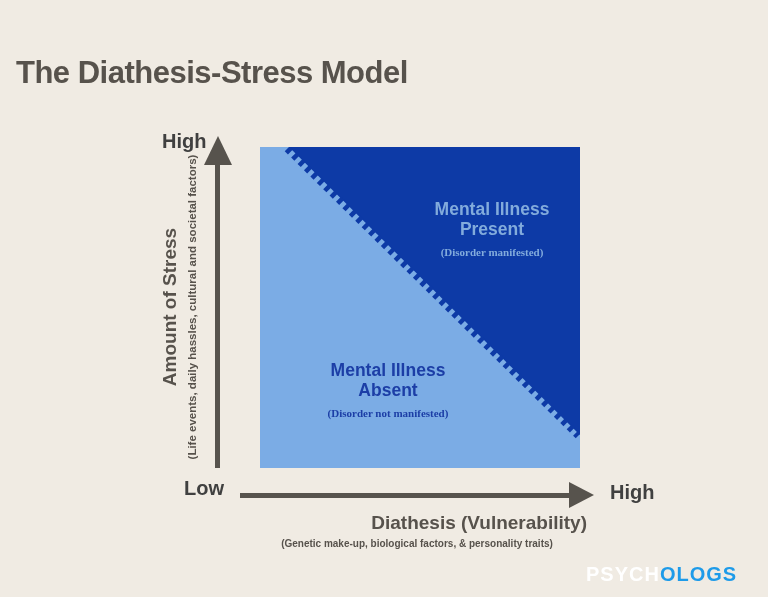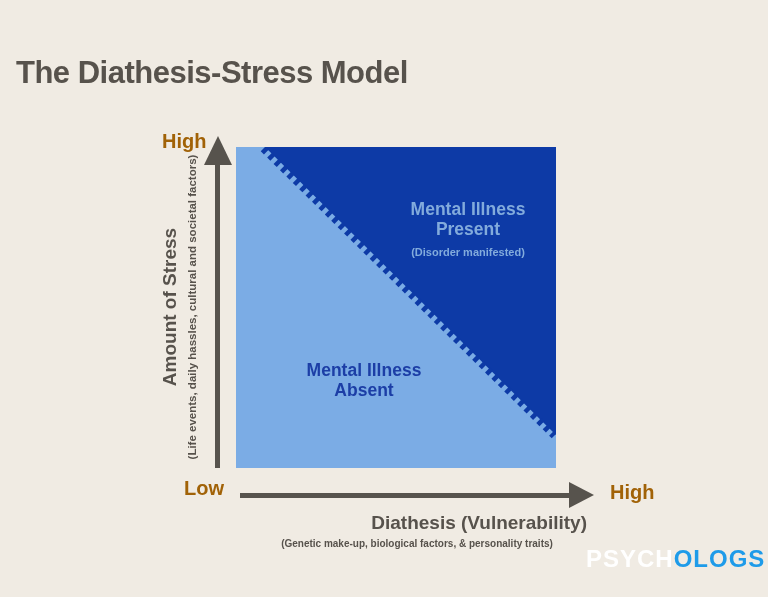--- a/index.html
+++ b/index.html
@@ -11,46 +11,46 @@
     overflow:hidden;
   }
   .title{
     position:absolute;left:16px;top:55px;width:768px;
     text-align:left;
     font-size:31px;font-weight:bold;color:#57524C;
     letter-spacing:-0.5px;
   }
   
   .plot{
-    position:absolute;left:236px;top:147px;width:320px;height:321px;
+    position:absolute;left:260px;top:147px;width:320px;height:321px;
     background:#7BACE5;
   }
   .plot svg{position:absolute;left:0;top:0;display:block;}
   .region-label{
     position:absolute;text-align:center;
     font-weight:bold;
   }
   .region-label .main{
     font-size:17.5px;line-height:1.12;white-space:pre-line;display:block;
   }
   .region-label .note{
-    font-size:11px;display:block;margin-top:7px;
+    font-size:11px;display:block;margin-top:7px;font-family:Liberation Serif, serif;
   }
   .present-label{left:132px;top:53px;width:200px;color:#82ABDC;}
   .absent-label{left:28px;top:214px;width:200px;color:#1C3EA6;}
   
   .v-line{position:absolute;left:215px;top:152px;width:5px;height:316px;background:#57534D;}
   .v-head{position:absolute;left:204px;top:136px;width:0;height:0;
     border-left:14px solid transparent;border-right:14px solid transparent;
     border-bottom:29px solid #57534D;}
   .h-line{position:absolute;left:240px;top:493px;width:332px;height:5px;background:#57534D;}
   .h-head{position:absolute;left:569px;top:482px;width:0;height:0;
     border-top:13.5px solid transparent;border-bottom:13.5px solid transparent;
     border-left:25px solid #57534D;}
-  .tick-label{position:absolute;font-size:20px;font-weight:bold;color:#a16207;}
+  .tick-label{position:absolute;font-size:20px;font-weight:bold;color:#404040;}
   .lbl-high-y{left:162px;top:130px;}
   .lbl-low{left:184px;top:477px;}
   .lbl-high-x{left:610px;top:481px;}
   
   .y-title{
     position:absolute;left:0px;top:296px;width:340px;height:22px;
     transform:rotate(-90deg);transform-origin:50% 50%;
     text-align:center;font-size:19px;font-weight:bold;color:#57524C;
   }
   .y-subtitle{
@@ -62,22 +62,22 @@
   .x-title{
     position:absolute;left:247px;top:512px;width:340px;
     text-align:right;font-size:19px;font-weight:bold;color:#57524C;
   }
   .x-subtitle{
     position:absolute;left:257px;top:537px;width:320px;
     text-align:center;font-size:10px;font-weight:bold;color:#57524C;line-height:1.35;
   }
   
   .logo{
-    position:absolute;left:586px;top:545px;
-    font-size:24px;font-weight:bold;letter-spacing:1px;
+    position:absolute;left:586px;top:563px;
+    font-size:20px;font-weight:bold;letter-spacing:1px;
     font-family:"Liberation Sans", sans-serif;
   }
   .logo .p1{color:#FFFFFF;}
   .logo .p2{color:#1E9BE9;}
 </style>
 </head>
 <body>
 
 <div class="stage">
 
@@ -97,20 +97,21 @@
 
     <div class="region-label present-label">
       <span class="main">Mental Illness
 Present</span>
       <span class="note">(Disorder manifested)</span>
     </div>
 
     <div class="region-label absent-label">
       <span class="main">Mental Illness
 Absent</span>
+      <span class="note">(Disorder not manifested)</span>
     </div>
   </div>
 
   <div class="tick-label lbl-low">Low</div>
   <div class="h-line"></div>
   <div class="h-head"></div>
   <div class="tick-label lbl-high-x">High</div>
   <div class="x-title">Diathesis (Vulnerability)</div>
   <div class="x-subtitle">(Genetic make-up, biological factors, &amp; personality traits)</div>
 

